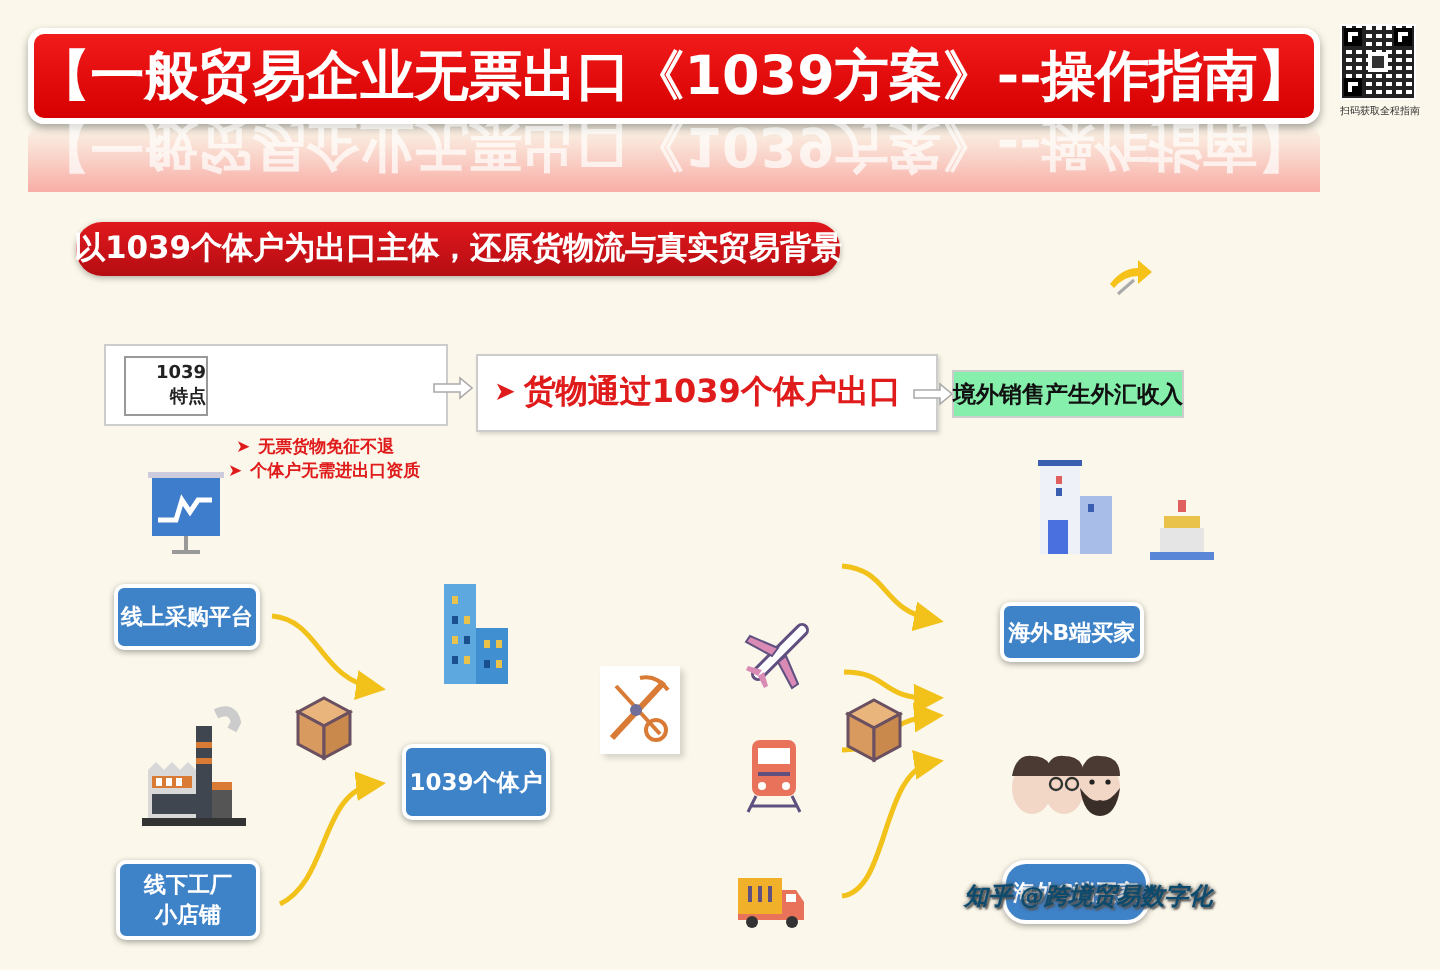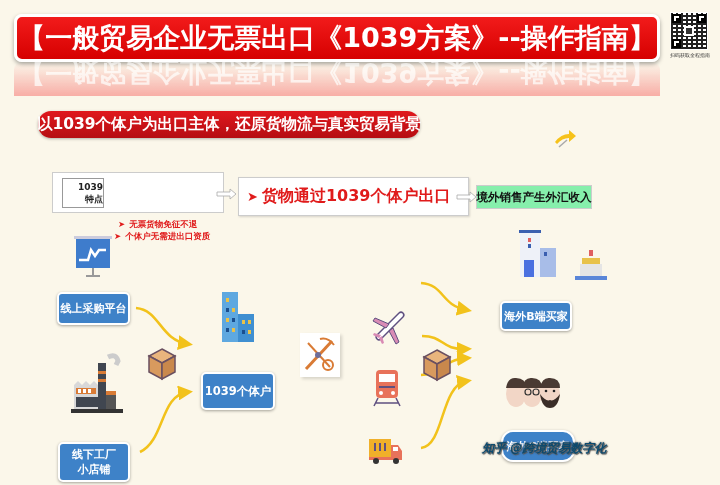--- a/index.html
+++ b/index.html
@@ -176,21 +176,21 @@
   <path d="M6 30 L10 26 L14 30 L18 26 L22 30 L26 26 L30 30 V54 H6 Z" fill="#d8d8d8"></path>
   <rect x="8" y="33" width="20" height="6" fill="#d97b35"></rect>
   <rect x="10" y="34" width="3" height="4" fill="#fff"></rect>
   <rect x="15" y="34" width="3" height="4" fill="#fff"></rect>
   <rect x="20" y="34" width="3" height="4" fill="#fff"></rect>
   <rect x="8" y="42" width="22" height="10" fill="#404650"></rect>
   <rect x="38" y="40" width="10" height="14" fill="#555"></rect>
   <rect x="38" y="36" width="10" height="4" fill="#d97b35"></rect>
   <rect x="3" y="54" width="52" height="4" fill="#333"></rect>
 </svg>
-<div class="abs blue-box" style="left:58px;top:430px;width:72px;height:40px;margin-top:12px;">
+<div class="abs blue-box" style="left:58px;top:430px;width:72px;height:40px;">
   <span>线下工厂</span>
   <span>小店铺</span>
 </div>
 
 <svg class="abs" style="left:147px;top:347px;" width="30" height="34">
   <path d="M15 2 L28 9 L15 16 L2 9 Z" fill="#e9b57d" stroke="#6a5060" stroke-width="1.5"></path>
   <path d="M2 9 L15 16 V32 L2 25 Z" fill="#d89a5e" stroke="#6a5060" stroke-width="1.5"></path>
   <path d="M28 9 L15 16 V32 L28 25 Z" fill="#c9884c" stroke="#6a5060" stroke-width="1.5"></path>
 </svg>
 

